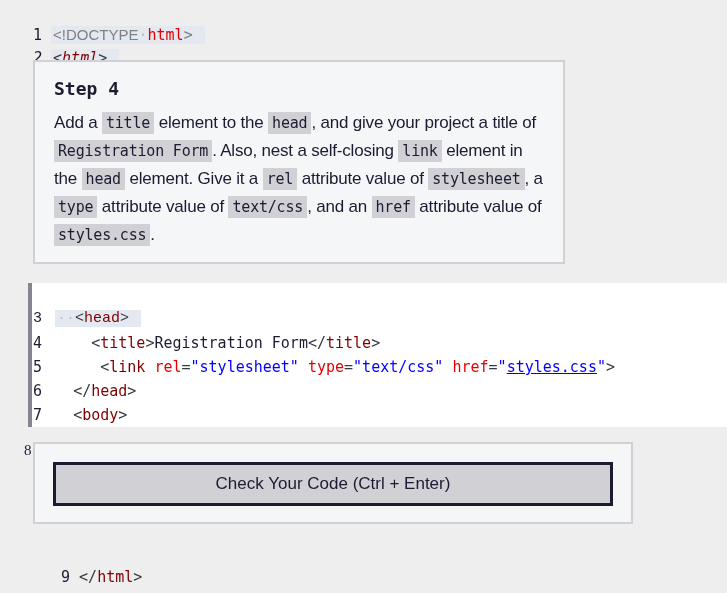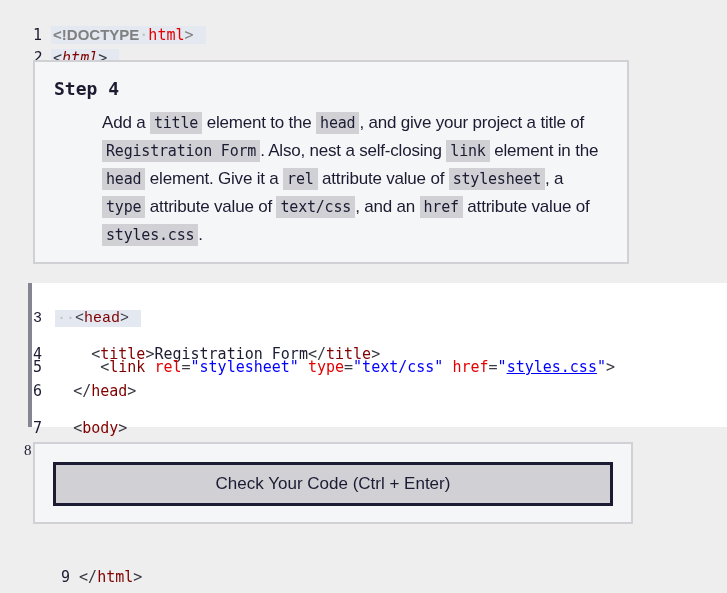--- a/index.html
+++ b/index.html
@@ -40,41 +40,40 @@
     .hl {
       background: #e4e8f0;
       padding: 0 3px 0 2px;
     }
 
     
     .step-panel {
       position: absolute;
       left: 33px;
       top: 60px;
-      width: 596px;
+      width: 532px;
       height: 204px;
       background: #f5f6f7;
       border: 2px solid #d0d0d5;
       box-sizing: border-box;
       padding: 14px 19px;
     }
     .step-title {
       font-family: "DejaVu Sans Mono", monospace;
       font-weight: bold;
       font-size: 18px;
       color: #1b1b32;
       margin: 2px 0 10px 0;
     }
     .step-text {
       font-family: "Liberation Sans", sans-serif;
       font-size: 17px;
       color: #1b1b32;
       line-height: 27px;
       letter-spacing: -0.2px;
-      margin-left: 48px;
     }
     .step-text code {
       font-family: "DejaVu Sans Mono", monospace;
       font-size: 15px;
       background: #d0d0d5;
       padding: 2px 4px;
       color: #1b1b32;
     }
 
     
@@ -128,21 +127,21 @@
       color: #1b1b32;
       text-align: center;
       line-height: 38px;
       cursor: pointer;
     }
   </style>
 </head>
 <body>
 
 <div class="code-line" style="top:-1px;">
-  <span class="ln">1</span><span class="hl"><span class="tok-doctype" style="font-family:'Liberation Sans',sans-serif;font-weight:bold;">&lt;!DOCTYPE</span><span class="tok-dot">·</span><span class="tok-attr">html</span><span class="tok-doctype">&gt;</span>&nbsp;</span>
+  <span class="ln">1</span><span class="hl"><span class="tok-doctype" style="font-family:'Liberation Sans',sans-serif;">&lt;!DOCTYPE</span><span class="tok-dot">·</span><span class="tok-attr">html</span><span class="tok-doctype">&gt;</span>&nbsp;</span>
 </div>
 
 <div class="code-line" style="top:22px;font-style:italic;">
   <span class="ln">2</span><span class="hl"><span class="tok-bracket">&lt;</span><span class="tok-tag">html</span><span class="tok-bracket">&gt;</span>&nbsp;</span>
 </div>
 
 <div class="step-panel">
   <div class="step-title">Step 4</div>
   <div class="step-text">
     <span>Add a </span><code>title</code><span> element to the </span><code>head</code><span>, and give your project a title of </span><code>Registration Form</code><span>. Also, nest a self-closing </span><code>link</code><span> element in the </span><code>head</code><span> element. Give it a </span><code>rel</code><span> attribute value of </span><code>stylesheet</code><span>, a </span><code>type</code><span> attribute value of </span><code>text/css</code><span>, and an </span><code>href</code><span> attribute value of </span><code>styles.css</code><span>.</span>
@@ -150,33 +149,33 @@
 </div>
 
 <div class="editor-region"></div>
 <div class="editor-gutter-bg"></div>
 <div class="editor-gutter-bar"></div>
 
 <div class="code-line" style="top:283px;font-family:Liberation Mono, monospace;">
   <span class="ln" style="padding-right:9px;">3</span><span style="display:inline-block;width:4px;"></span><span class="hl"><span class="tok-dot">··</span><span class="tok-bracket">&lt;</span><span class="tok-tag">head</span><span class="tok-bracket">&gt;</span>&nbsp;</span>
 </div>
 
-<div class="code-line" style="top:318px;">
+<div class="code-line" style="top:307px;">
   <span class="ln">4</span><span style="display:inline-block;width:4px;"></span><span>    </span><span class="tok-bracket">&lt;</span><span class="tok-tag">title</span><span class="tok-bracket">&gt;</span><span style="color:#1b1b32">Registration Form</span><span class="tok-bracket">&lt;/</span><span class="tok-tag">title</span><span class="tok-bracket">&gt;</span>
 </div>
 
 <div class="code-line" style="top:331px;">
   <span class="ln">5</span><span style="display:inline-block;width:4px;"></span><span>     </span><span class="tok-bracket">&lt;</span><span class="tok-tag">link</span> <span class="tok-attr">rel</span><span class="tok-bracket">=</span><span class="tok-str">"stylesheet"</span> <span class="tok-attr">type</span><span class="tok-bracket">=</span><span class="tok-str">"text/css"</span> <span class="tok-attr">href</span><span class="tok-bracket">=</span><span class="tok-str">"</span><span class="tok-link">styles.css</span><span class="tok-str">"</span><span class="tok-bracket">&gt;</span>
 </div>
 
 <div class="code-line" style="top:355px;">
   <span class="ln">6</span><span style="display:inline-block;width:4px;"></span><span>  </span><span class="tok-bracket">&lt;/</span><span class="tok-tag">head</span><span class="tok-bracket">&gt;</span>
 </div>
 
-<div class="code-line" style="top:392px;">
+<div class="code-line" style="top:379px;">
   <span class="ln">7</span><span style="display:inline-block;width:4px;"></span><span>  </span><span class="tok-bracket">&lt;</span><span class="tok-tag">body</span><span class="tok-bracket">&gt;</span>
 </div>
 
 <div class="code-line" style="top:414px;font-family:Liberation Serif, serif;">
   <span class="ln">8</span><span style="display:inline-block;width:4px;"></span><span>  </span><span class="tok-bracket">&lt;/</span><span class="tok-tag">body</span><span class="tok-bracket">&gt;</span>
 </div>
 
 <div class="check-panel">
   <div class="check-button">Check Your Code (Ctrl + Enter)</div>
 </div>

